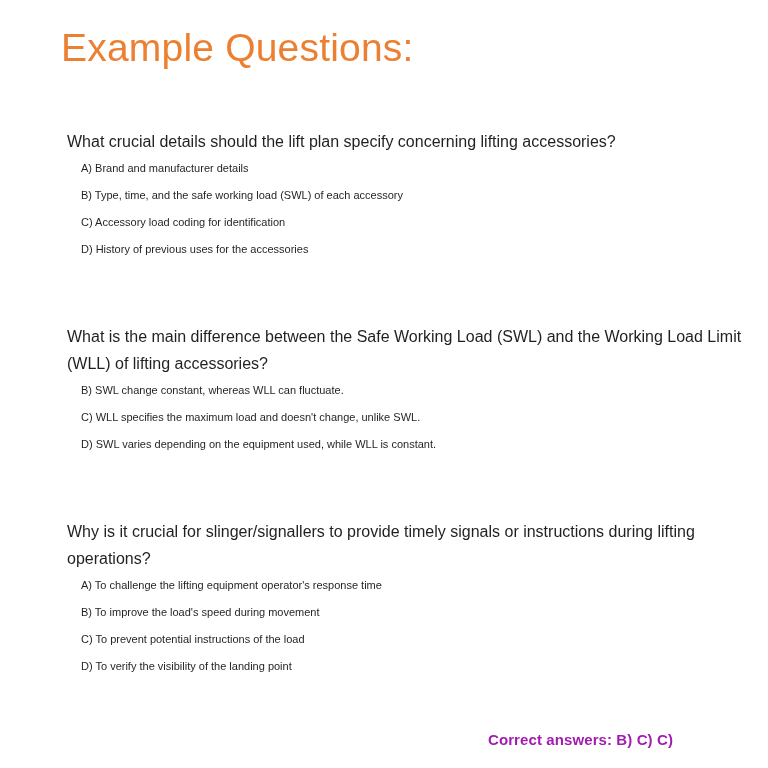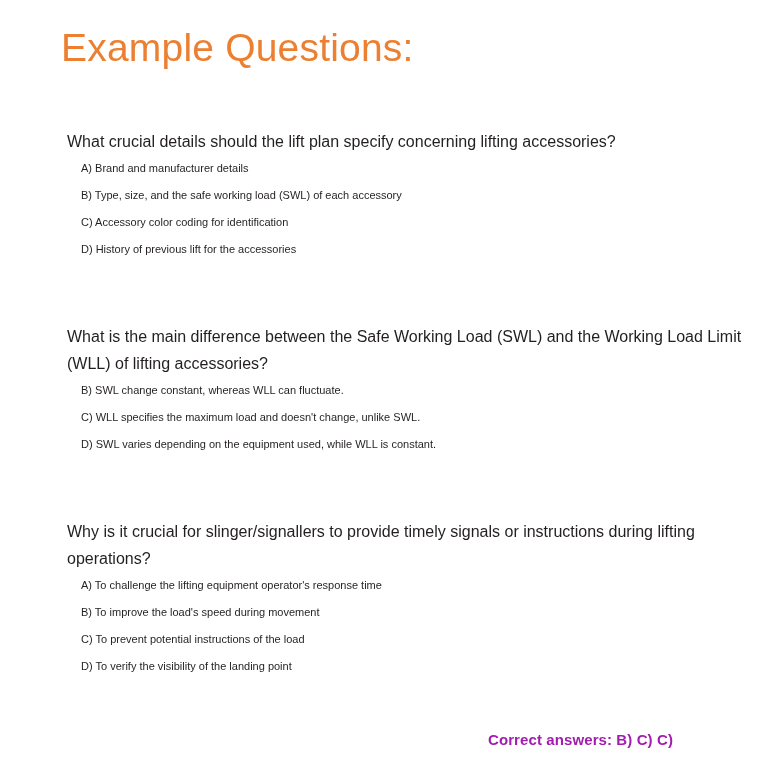--- a/index.html
+++ b/index.html
@@ -92,23 +92,23 @@
 <div class="page">
 
   <div class="page-title">Example Questions:</div>
 
   <div class="content">
 
     <div class="question-block">
       <p class="question-stem">What crucial details should the lift plan specify concerning lifting accessories?</p>
       <ul class="option-list">
         <li class="option">A) Brand and manufacturer details</li>
-        <li class="option">B) Type, size, and the safe working load (SWL) of each accessory</li>
-        <li class="option">C) Accessory color coding for identification</li>
-        <li class="option">D) History of previous lift for the accessories</li>
+        <li class="option">B) Type, time, and the safe working load (SWL) of each accessory</li>
+        <li class="option">C) Accessory load coding for identification</li>
+        <li class="option">D) History of previous uses for the accessories</li>
       </ul>
     </div>
 
     <div class="question-block">
       <p class="question-stem">What is the main difference between the Safe Working Load (SWL) and the Working Load Limit (WLL) of lifting accessories?</p>
       <ul class="option-list">
         <li class="option">B) SWL change constant, whereas WLL can fluctuate.</li>
         <li class="option">C) WLL specifies the maximum load and doesn't change, unlike SWL.</li>
         <li class="option">D) SWL varies depending on the equipment used, while WLL is constant.</li>
       </ul>

